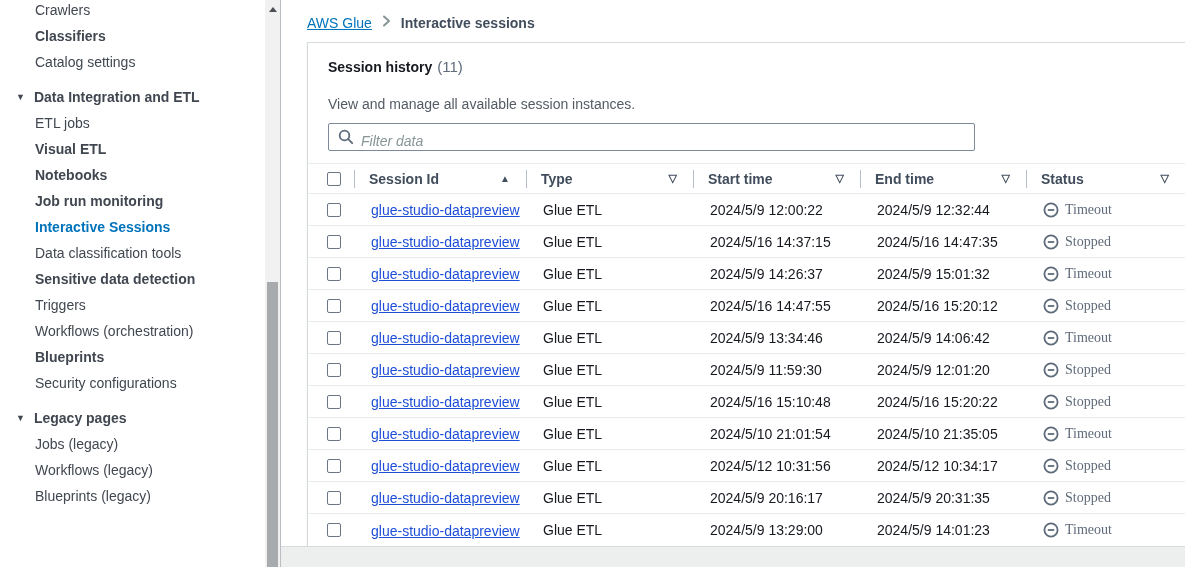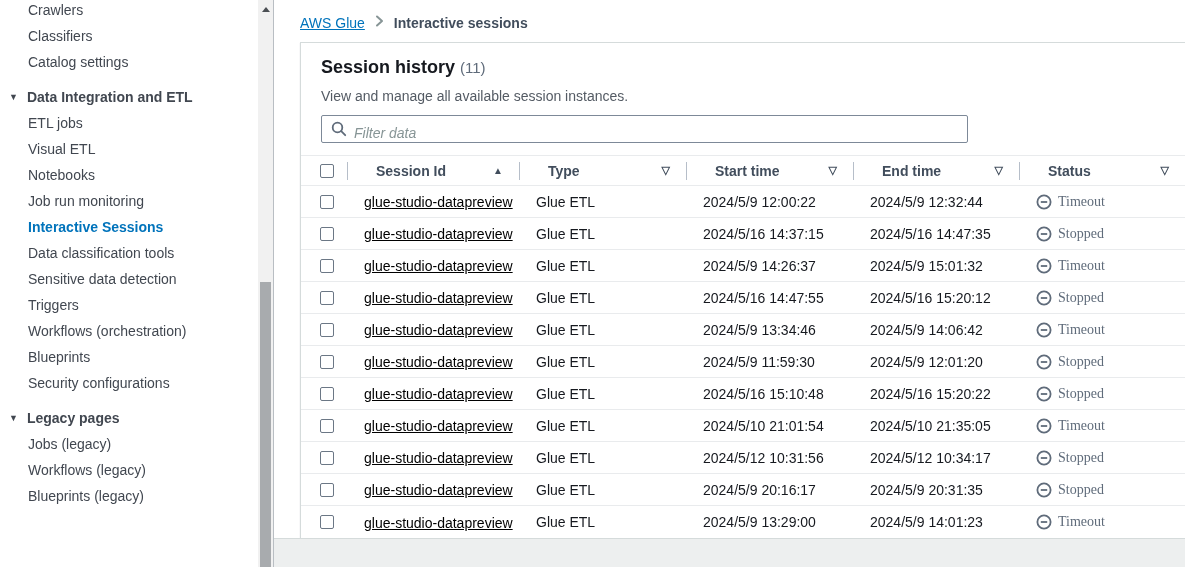--- a/index.html
+++ b/index.html
@@ -7,28 +7,28 @@
   body {
     width: 1185px; height: 567px; overflow: hidden;
     font-family: "Liberation Sans", sans-serif;
     background: #ffffff; color: #16191f;
   }
   .app { display: flex; width: 1185px; height: 567px; }
 
   
   .sidebar {
     width: 258px; flex: none; background: #fff;
-    font-size: 14px; color: #414750; overflow: hidden;
+    font-size: 14px; color: #414750; overflow: hidden; margin-left: 7px;
   }
   .sidebar-nav { margin-top: -3px; }
   .nav-item {
     height: 26px; line-height: 26px; white-space: nowrap; cursor: pointer;
   }
   .nav-item.indent-1 { padding-left: 28px; }
-  .nav-item.indent-2 { padding-left: 28px; }
+  .nav-item.indent-2 { padding-left: 28px; font-weight: bold; }
   .nav-item.active { color: #0073bb; font-weight: bold; }
   .nav-section {
     height: 26px; margin-top: 9px; display: flex; align-items: center;
     font-weight: bold; color: #414750; padding-left: 9px; cursor: pointer;
     white-space: nowrap;
   }
   .nav-section .caret { font-size: 9px; margin-right: 9px; color: #414750; }
 
   
   .scrollbar {
@@ -60,23 +60,23 @@
   .crumb-current { color: #414d5c; font-weight: bold; }
 
   
   .card {
     margin: 11px 0 0 26px; flex: none;
     background: #fff; border: 1px solid #d5dbdb; border-right: none;
     box-shadow: 0 1px 1px rgba(0,28,36,0.18);
   }
   .card-head { padding: 13px 20px 0 20px; }
   .panel-title-row { line-height: 22px; }
-  .panel-title { font-size: 18px; font-weight: bold; color: #16191f; }
+  .panel-title { font-size: 14px; font-weight: bold; color: #16191f; }
   .panel-count { font-size: 15px; font-weight: normal; color: #5f6b7a; margin-left: 5px; }
-  .panel-desc { margin-top: 9px; font-size: 14px; color: #545b64; }
+  .panel-desc { margin-top: 18px; font-size: 14px; color: #545b64; }
   .filter-box {
     margin-top: 11px; width: 647px; height: 28px;
     border: 1px solid #7d8998; border-radius: 2px; background: #fff;
     display: flex; align-items: center;
   }
   .filter-box .mag { margin: 0 7px 0 9px; flex: none; display: flex; }
   .filter-input {
     border: none; outline: none; flex: 1; height: 100%;
     font-family: "Liberation Sans", sans-serif; font-size: 14px; color: #16191f;
     background: transparent; padding: 0; margin-top: 8px;
@@ -87,41 +87,41 @@
   .table { margin-top: 12px; border-top: 1px solid #e9ebed; }
   .thead, .tr {
     display: grid;
     grid-template-columns: 46px 172px 167px 167px 166px 1fr;
     align-items: center;
   }
   .thead { height: 30px; border-bottom: 1px solid #e9ebed; }
   .th {
     position: relative; height: 100%;
     display: flex; align-items: center;
-    padding-left: 29px; font-size: 14px; font-weight: bold; color: #414d5c;
+    padding-left: 15px; font-size: 14px; font-weight: bold; color: #414d5c;
     cursor: pointer; white-space: nowrap; overflow: hidden;
   }
   .th.col-check { padding-left: 19px; cursor: default; }
   .th:not(.col-check)::before {
     content: ""; position: absolute; left: 0; top: 6px;
     width: 1px; height: 18px; background: #b6bec9;
   }
   .hicon { margin-left: auto; margin-right: 16px; flex: none; color: #414d5c; }
   .sort-icon { font-size: 10px; }
   .filter-icon { font-size: 11px; }
   .tr { height: 32px; border-bottom: 1px solid #e9ebed; font-size: 14px; color: #16191f; }
   .tbody .tr:last-child { border-bottom: none; }
   .td { padding-left: 17px; white-space: nowrap; overflow: hidden; }
   .td.col-check { padding-left: 19px; line-height: 0; }
   .checkbox {
     display: inline-block; width: 14px; height: 14px;
     border: 1.5px solid #6b7785; border-radius: 2px; background: #fff; cursor: pointer;
   }
   .session-link {
-    color: #000000; text-decoration: underline; cursor: pointer;
+    color: #1d4ed8; text-decoration: underline; cursor: pointer;
     display: inline-block; max-width: 156px; overflow: hidden; white-space: nowrap;
     vertical-align: middle;
   }
   .status-cell { display: flex; align-items: center; color: #5f6b7a; font-family: Liberation Serif, serif; }
   .status-icon { flex: none; display: flex; margin-right: 6px; }
   .bottom-fill { flex: 1; background: #edefef; border-top: 1px solid #d5dbdb; margin-top: -1px; }
 </style>
 </head>
 <body>
 

